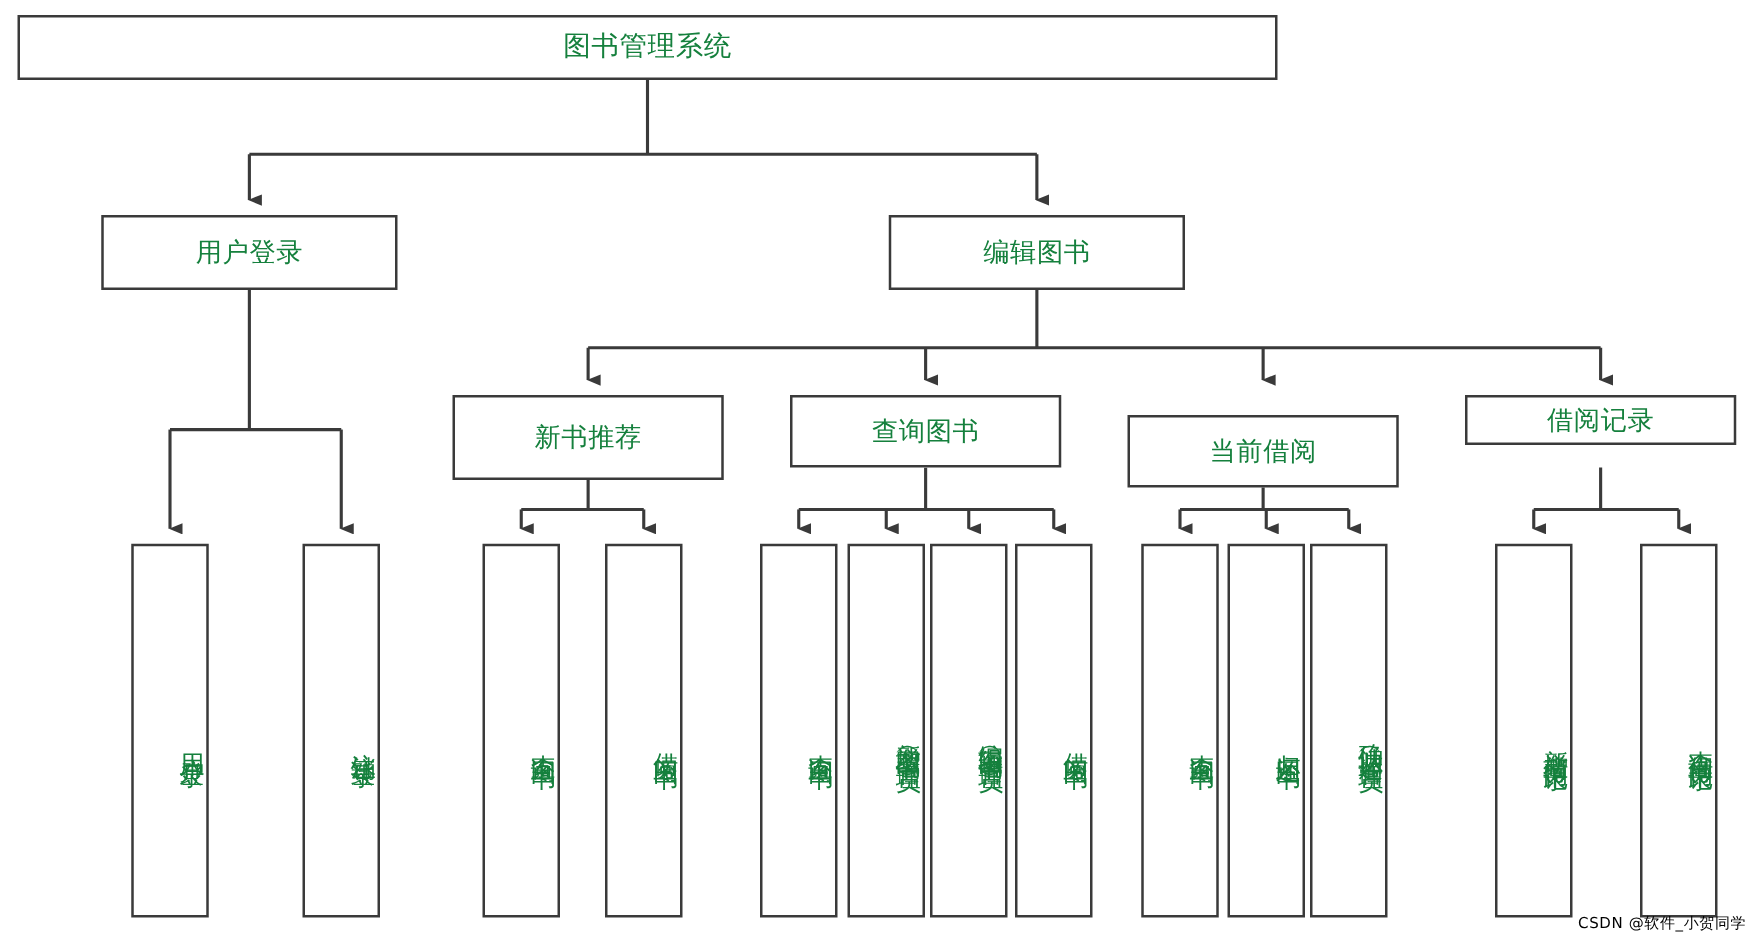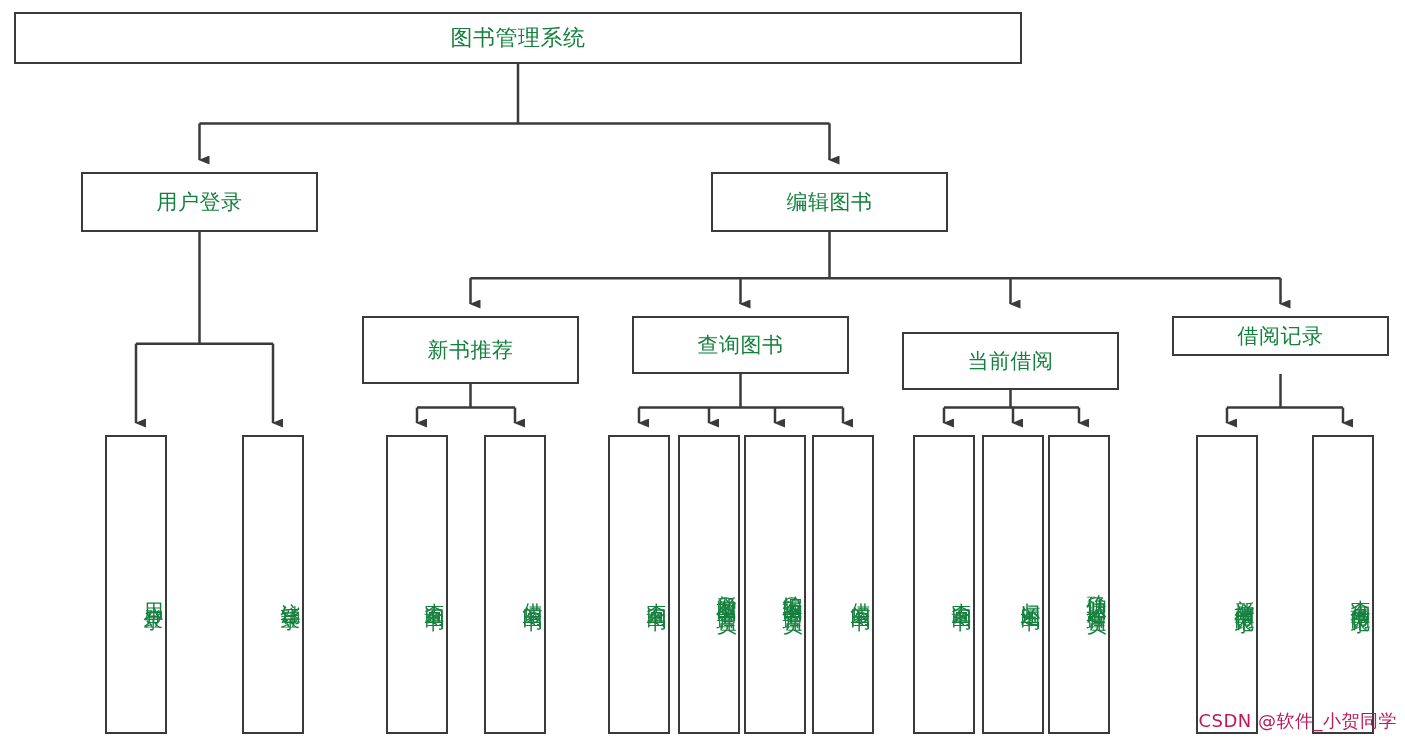--- a/index.html
+++ b/index.html
@@ -55,23 +55,23 @@
     letter-spacing: 3px;
   }
   .node.vert .vlabel {
     writing-mode: vertical-rl;
     text-orientation: upright;
     display: block;
   }
   .watermark {
     position: absolute;
     right: 8px;
-    bottom: 14px;
-    font-size: 18px;
-    color: #be185d;
+    bottom: 0;
+    font-size: 12px;
+    color: #000000;
     z-index: 5;
     white-space: nowrap;
     letter-spacing: 0.5px;
   }
 </style>
 </head>
 <body>
 
 <div id="canvas">
   <svg id="edges" viewBox="0 0 1405 747">

